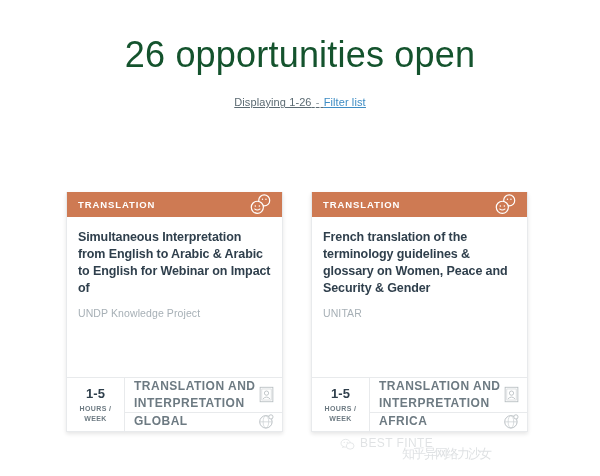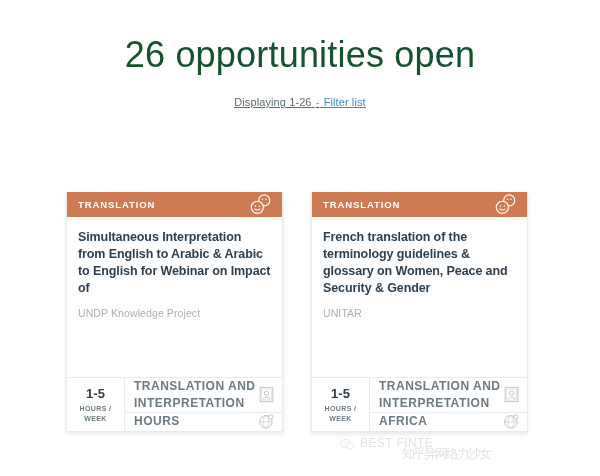--- a/index.html
+++ b/index.html
@@ -248,21 +248,21 @@
           <span class="meta-icon">
             <svg viewBox="0 0 20 20" width="17" height="17">
               <rect x="2.5" y="1.5" width="15" height="17" fill="none" stroke="#7b868d" stroke-width="1"></rect>
               <rect x="4.5" y="3.5" width="11" height="13" fill="none" stroke="#9aa3a8" stroke-width="0.7"></rect>
               <circle cx="10" cy="8.4" r="2.5" fill="none" stroke="#7b868d" stroke-width="1"></circle>
               <path d="M5.8 15.2 Q10 10.8 14.2 15.2" fill="none" stroke="#7b868d" stroke-width="1"></path>
             </svg>
           </span>
         </div>
         <div class="meta-row">
-          <span class="meta-text">HOURS</span>
+          <span class="meta-text">GLOBAL</span>
           <span class="meta-icon">
             <svg viewBox="0 0 20 20" width="17" height="17">
               <circle cx="9.3" cy="10.4" r="7.3" fill="none" stroke="#7b868d" stroke-width="1.1"></circle>
               <ellipse cx="9.3" cy="10.4" rx="3.3" ry="7.3" fill="none" stroke="#9aa3a8" stroke-width="0.8"></ellipse>
               <line x1="2" y1="10.4" x2="16.6" y2="10.4" stroke="#9aa3a8" stroke-width="0.8"></line>
               <circle cx="15.2" cy="4.6" r="2.5" fill="#ffffff" stroke="#7b868d" stroke-width="1"></circle>
             </svg>
           </span>
         </div>
       </div>

